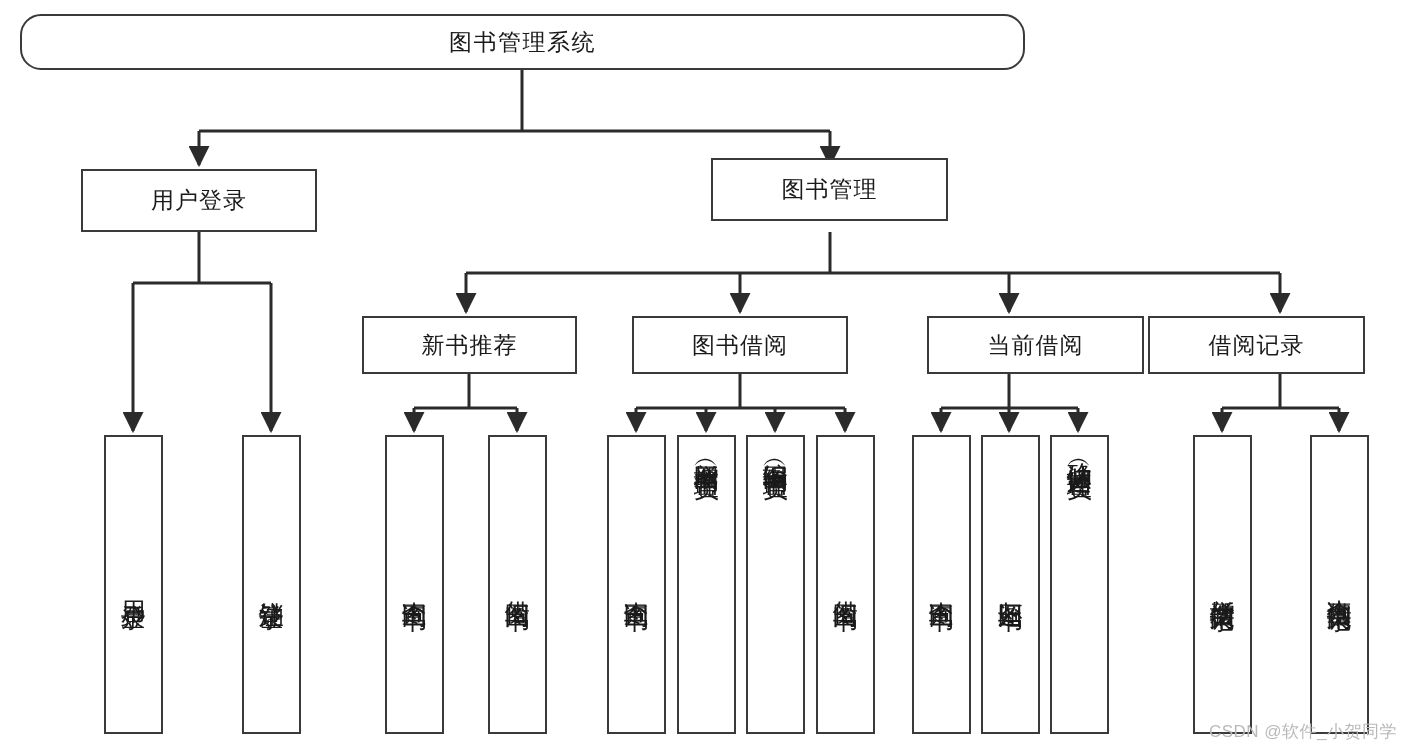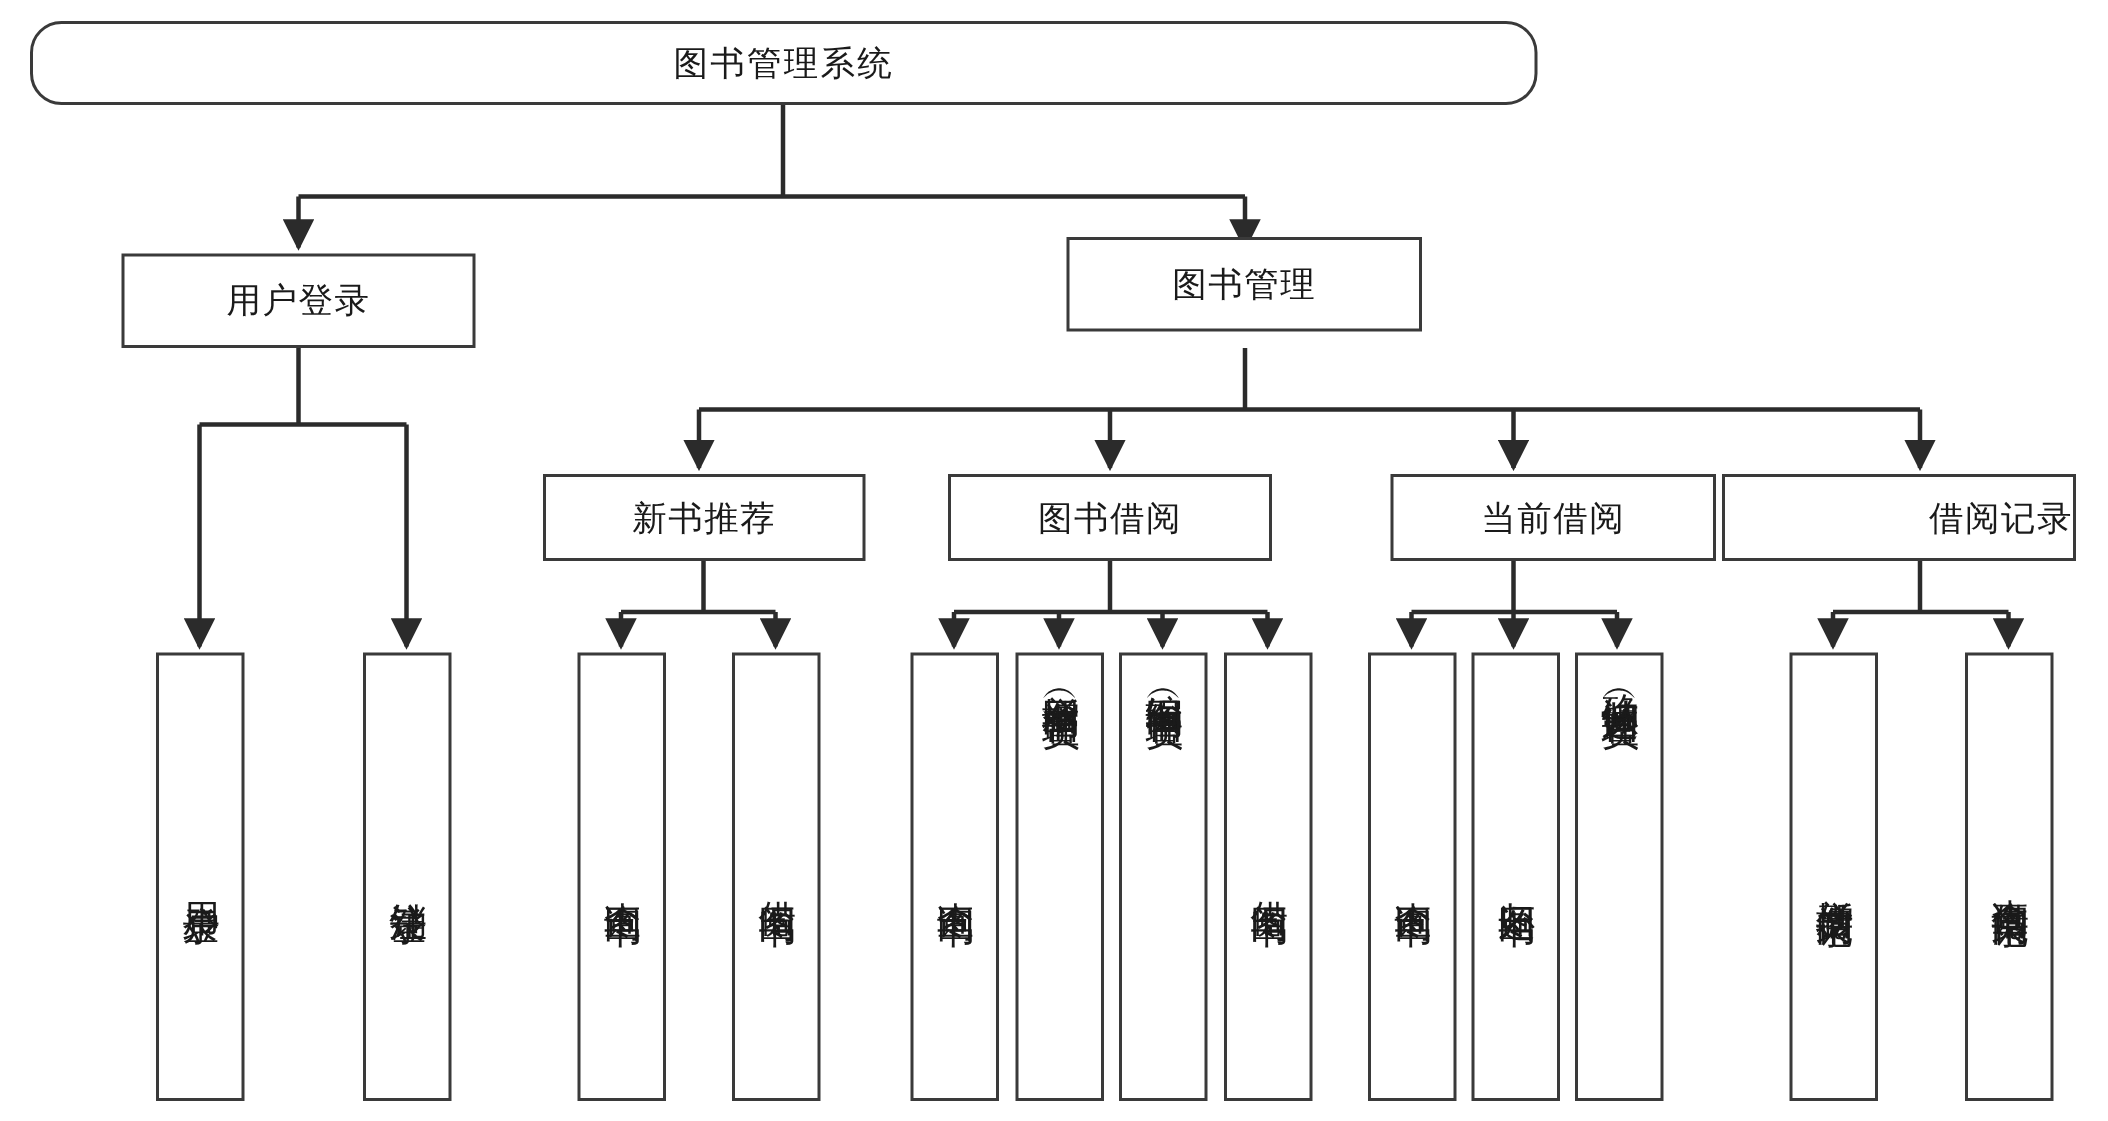--- a/index.html
+++ b/index.html
@@ -149,21 +149,21 @@
 
   <div class="node horiz" style="left:632px; top:316px; width:216px; height:58px;">
     <span class="lbl">图书借阅</span>
   </div>
   <div class="node horiz" style="left:362px; top:316px; width:215px; height:58px;">
     <span class="lbl">新书推荐</span>
   </div>
   <div class="node horiz" style="left:901px; top:316px; width:217px; height:58px;margin-left:26px;">
     <span class="lbl">当前借阅</span>
   </div>
-  <div class="node horiz" style="left:1148px; top:316px; width:236px; height:58px;justify-content:flex-end;">
+  <div class="node horiz" style="left:1148px; top:316px; width:217px; height:58px;">
     <span class="lbl">借阅记录</span>
   </div>
 
   <div class="node vert mid" style="left:104px; top:435px; width:59px; height:299px;">
     <span class="lbl">用户登录</span>
   </div>
   <div class="node vert mid" style="left:242px; top:435px; width:59px; height:299px;">
     <span class="lbl">注销登录</span>
   </div>
 
@@ -197,14 +197,15 @@
     <span class="lbl">确认归还（管理员）</span>
   </div>
 
   <div class="node vert mid" style="left:1193px; top:435px; width:59px; height:299px;">
     <span class="lbl">新增借阅记录</span>
   </div>
   <div class="node vert mid" style="left:1310px; top:435px; width:59px; height:299px;">
     <span class="lbl">查询借阅记录</span>
   </div>
 
+  <div id="watermark">CSDN @软件_小贺同学</div>
 
 </div>
 
 </body></html>

